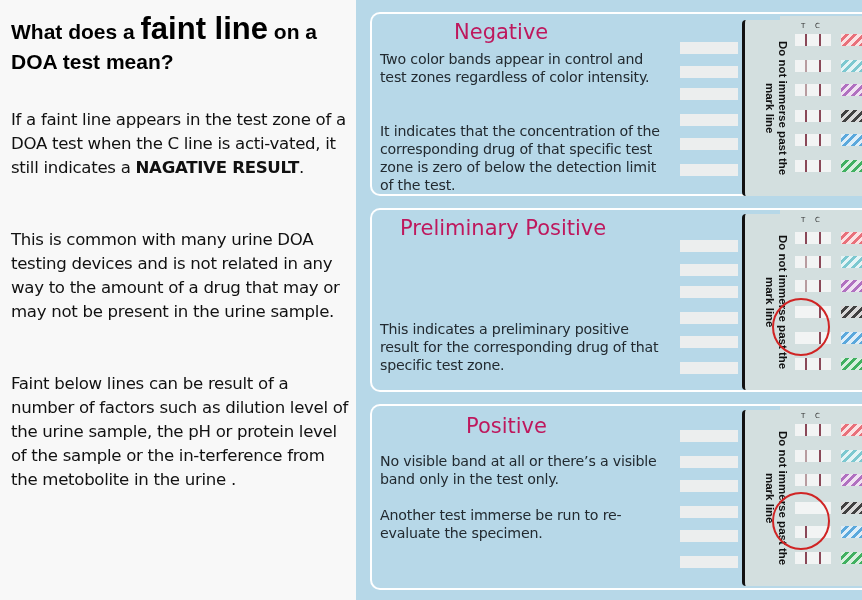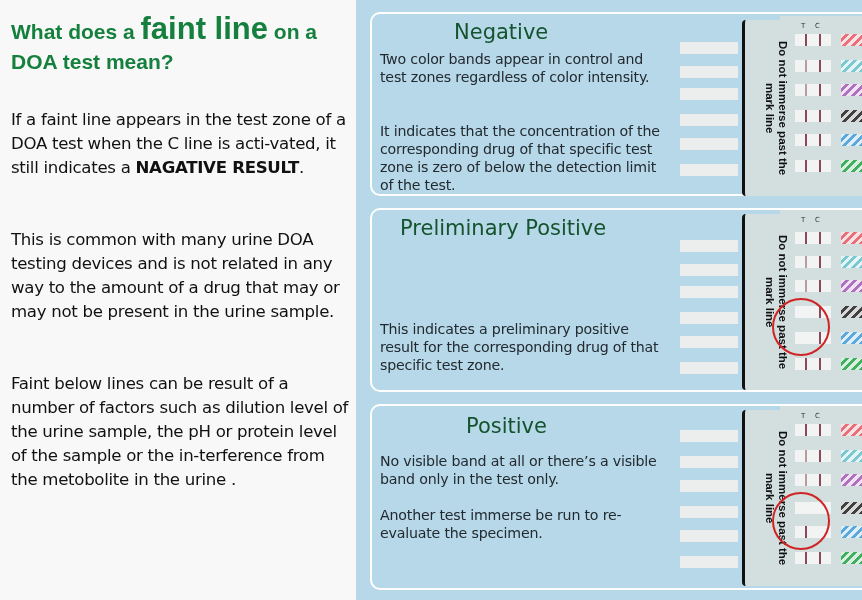--- a/index.html
+++ b/index.html
@@ -1,27 +1,27 @@
 <!DOCTYPE html>
 <html><head>
   <meta charset="utf-8">
   <style>
     * { box-sizing: border-box; margin: 0; padding: 0; }
     html, body { width: 862px; height: 600px; overflow: hidden; }
     body { position: relative; background: #f8f8f8; font-family: "DejaVu Sans", sans-serif; }
 
     .left-panel { position: absolute; left: 0; top: 0; width: 356px; height: 600px; background: #f8f8f8; color: #111; }
-    .title { position: absolute; left: 11px; top: 14px; width: 345px; font-family: "Liberation Sans", sans-serif; font-weight: bold; font-size: 21px; line-height: 30px; color: #15803d; }
+    .title { position: absolute; left: 11px; top: 14px; width: 345px; font-family: "Liberation Sans", sans-serif; font-weight: bold; font-size: 21px; line-height: 30px; color: #000000; }
     .title .big { font-size: 31px; }
     .para { position: absolute; left: 11px; width: 340px; font-family: "DejaVu Sans", sans-serif; font-size: 16.6px; line-height: 24px; color: #111; letter-spacing: -0.3px; }
     .para b { font-weight: bold; }
 
     .right-panel { position: absolute; left: 356px; top: 0; width: 506px; height: 600px; background: #b7d8e8; }
     .card { position: absolute; left: 14px; width: 510px; border: 2px solid #ffffff; border-radius: 10px; border-right: none; border-top-right-radius: 0; border-bottom-right-radius: 0; }
-    .card-title { position: absolute; font-family: "DejaVu Sans", sans-serif; font-size: 21px; color: #14532d; }
+    .card-title { position: absolute; font-family: "DejaVu Sans", sans-serif; font-size: 21px; color: #be185d; }
     .card-text { position: absolute; left: 8px; width: 290px; font-family: "DejaVu Sans", sans-serif; font-size: 14.2px; line-height: 18px; color: #222a30; letter-spacing: -0.2px; }
 
     .device { position: absolute; left: 308px; width: 200px; height: 184px; }
     .strip-tab { position: absolute; left: 0; width: 58px; height: 12px; background: #eceeee; }
     .device-body { position: absolute; left: 62px; top: 4px; width: 140px; height: 176px; background: #d3dfdf; border-left: 3px solid #111; border-radius: 4px 0 0 4px; }
     .device-top { position: absolute; left: 100px; top: 0; width: 100px; height: 6px; background: #d3dfdf; }
     .device-label { position: absolute; left: 4px; top: 8px; width: 40px; height: 160px; writing-mode: vertical-rl; font-family: "Liberation Sans", sans-serif; font-weight: bold; font-size: 11.5px; line-height: 13px; color: #111; text-align: center; }
     .window { position: absolute; left: 50px; width: 36px; height: 12px; background: #f2f4f4; }
     .band { position: absolute; top: 0; width: 2px; height: 12px; background: #8a4858; }
     .band.t { left: 10px; }

